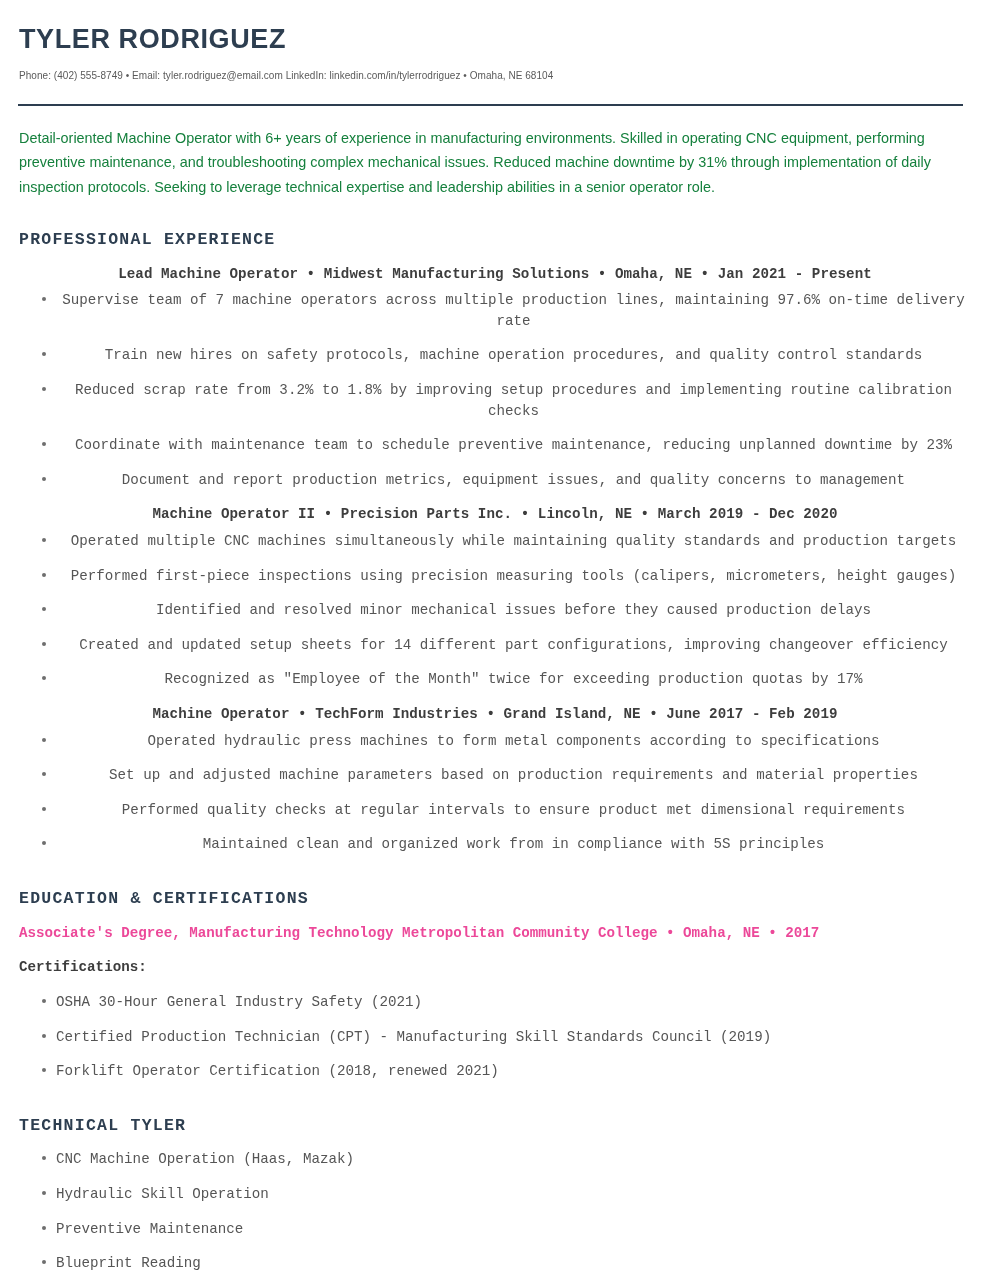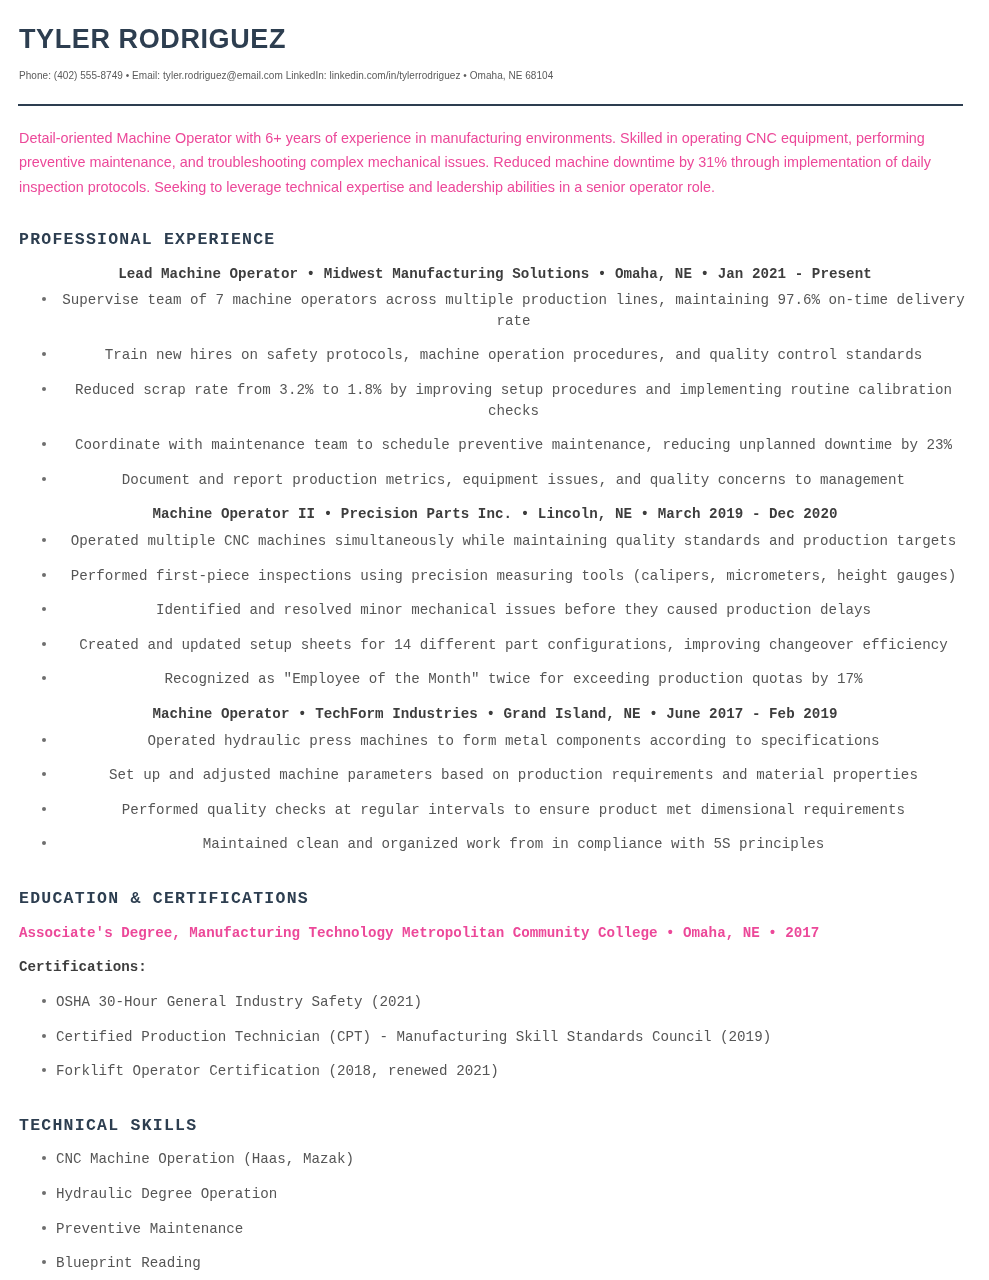--- a/index.html
+++ b/index.html
@@ -46,21 +46,21 @@
     height: 2px;
     background: #2d3e50;
     margin: 20px 0 0 0;
     border: 0;
     width: 945px;
   }
 
   
   .summary {
     font-size: 14.4px;
-    color: #ec4899;
+    color: #15803d;
     line-height: 1.72;
     margin: 20px 1px 0 1px;
     text-align: left;
   }
 
   
   .section {
     margin-top: 26px;
     font-family: Liberation Mono, monospace;
   }
@@ -244,30 +244,30 @@
         <span>Certified Production Technician (CPT) - Manufacturing Skill Standards Council (2019)</span>
       </li>
       <li>
         <span class="bullet-dot"></span>
         <span>Forklift Operator Certification (2018, renewed 2021)</span>
       </li>
     </ul>
   </div>
 
   <div class="section section-skills">
-    <h2 class="section-heading">TECHNICAL SKILLS</h2>
+    <h2 class="section-heading">TECHNICAL TYLER</h2>
 
     <ul class="bullets skills-list">
       <li>
         <span class="bullet-dot"></span>
         <span>CNC Machine Operation (Haas, Mazak)</span>
       </li>
       <li>
         <span class="bullet-dot"></span>
-        <span>Hydraulic Degree Operation</span>
+        <span>Hydraulic Skill Operation</span>
       </li>
       <li>
         <span class="bullet-dot"></span>
         <span>Preventive Maintenance</span>
       </li>
       <li>
         <span class="bullet-dot"></span>
         <span>Blueprint Reading</span>
       </li>
       <li>

